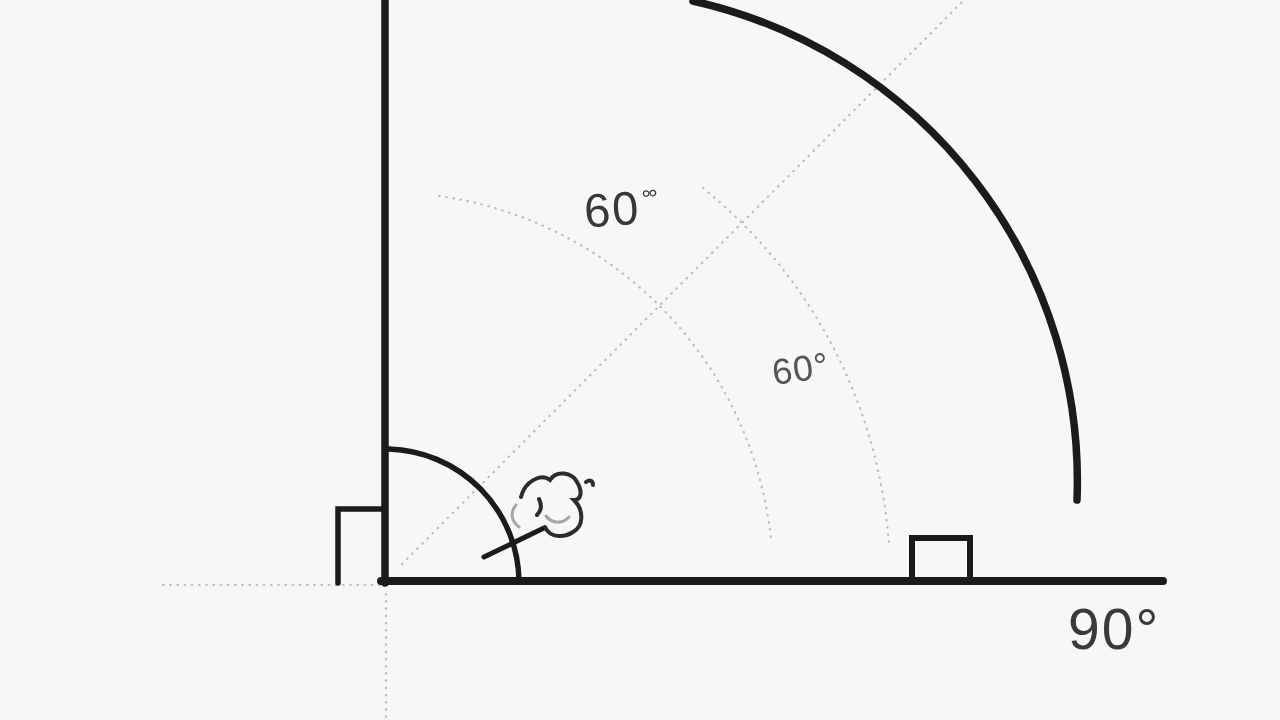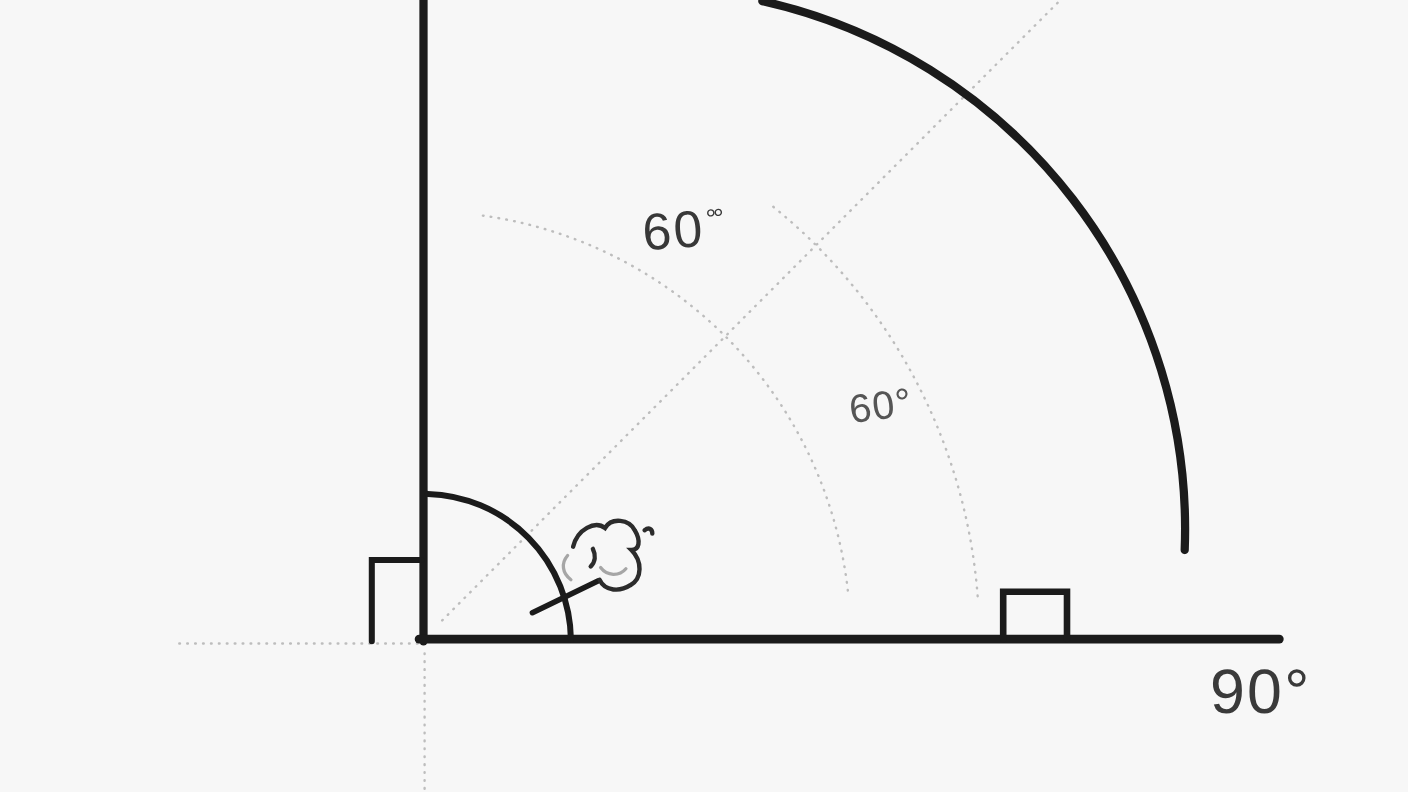--- a/index.html
+++ b/index.html
@@ -47,21 +47,20 @@
     font-size: 36px;
     letter-spacing: 1px;
     transform: rotate(-8deg);
     color: #555555;
   }
   .label-base-90 {
     left: 1068px; top: 596px;
     font-size: 57px;
     letter-spacing: 2px;
     color: #3a3a3a;
-    margin-left: 32px;
   }
 </style>
 </head>
 <body>
 
 <div class="stage">
 
   <svg class="geometry-svg" viewBox="0 0 1280 720">
 
     <line class="guide" x1="163" y1="585" x2="380" y2="585"></line>

